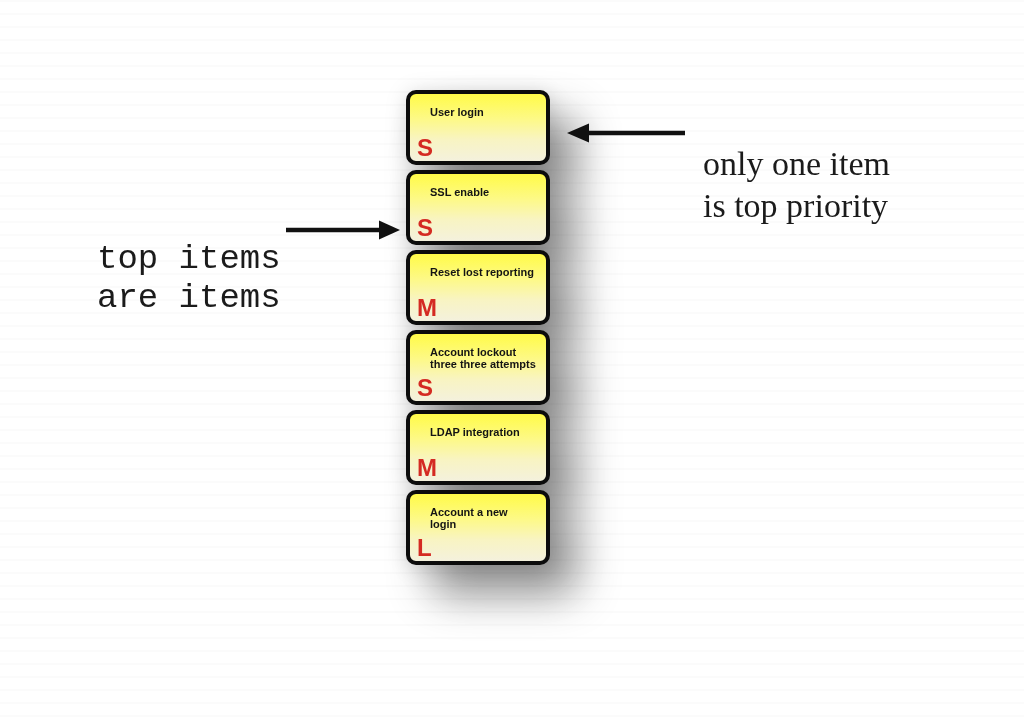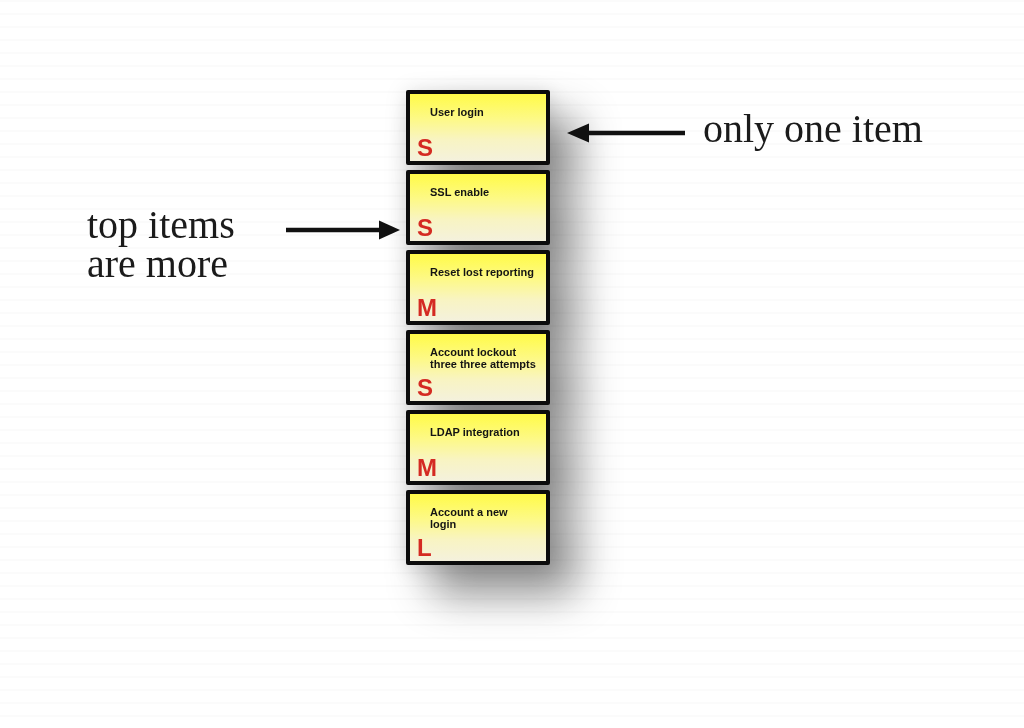--- a/index.html
+++ b/index.html
@@ -27,21 +27,21 @@
     top: 90px;
     width: 144px;
     filter: drop-shadow(26px 28px 22px rgba(0,0,0,0.42)) drop-shadow(0px 2px 10px rgba(0,0,0,0.14));
   }
   .card {
     position: relative;
     width: 144px;
     height: 75px;
     margin-bottom: 5px;
     border: 4px solid #0c0c0c;
-    border-radius: 2px;
+    border-radius: 10px;
     background: linear-gradient(180deg, #fffb48 0%, #fdf988 38%, #f8f4c2 68%, #f4f1dd 100%);
   }
   .card-title {
     position: absolute;
     left: 20px;
     top: 13px;
     width: 106px;
     font-size: 11px;
     line-height: 11.5px;
     font-weight: bold;
@@ -55,41 +55,42 @@
     font-size: 24px;
     line-height: 24px;
     font-weight: bold;
     color: #d42a22;
   }
 
   
   .note {
     position: absolute;
     font-family: "Liberation Serif", "DejaVu Serif", serif;
-    font-size: 40px;
+    font-size: 34px;
     line-height: 39px;
     color: #1b1b1b;
     white-space: nowrap;
+    margin-top: 35px;
   }
-  .note-left  { left: 87px;  top: 205px; }
+  .note-left  { left: 97px;  top: 205px; font-family: Liberation Mono, monospace; }
   .note-right { left: 703px; top: 108px; line-height: 42px; }
   .note span { display: block; }
 
   .arrow { position: absolute; }
   .arrow-to-card2 { left: 285px; top: 218px; }
   .arrow-to-card1 { left: 564px; top: 121px; }
 </style>
 </head>
 <body>
 
 <div class="page">
 
   <div class="note note-left">
     <span>top items</span>
-    <span>are more</span>
+    <span>are items</span>
   </div>
 
   <svg class="arrow arrow-to-card2" width="116" height="24" viewBox="0 0 116 24">
     <line x1="1" y1="12" x2="97" y2="12" stroke="#111111" stroke-width="4.5"></line>
     <polygon points="94,2.5 115,12 94,21.5" fill="#111111"></polygon>
   </svg>
 
   <div class="stack">
 
     <div class="card">
@@ -125,15 +126,16 @@
 
   </div>
 
   <svg class="arrow arrow-to-card1" width="122" height="24" viewBox="0 0 122 24">
     <line x1="121" y1="12" x2="23" y2="12" stroke="#111111" stroke-width="4.5"></line>
     <polygon points="25,2.5 3,12 25,21.5" fill="#111111"></polygon>
   </svg>
 
   <div class="note note-right">
     <span>only one item</span>
+    <span>is top priority</span>
   </div>
 
 </div>
 
 </body></html>

